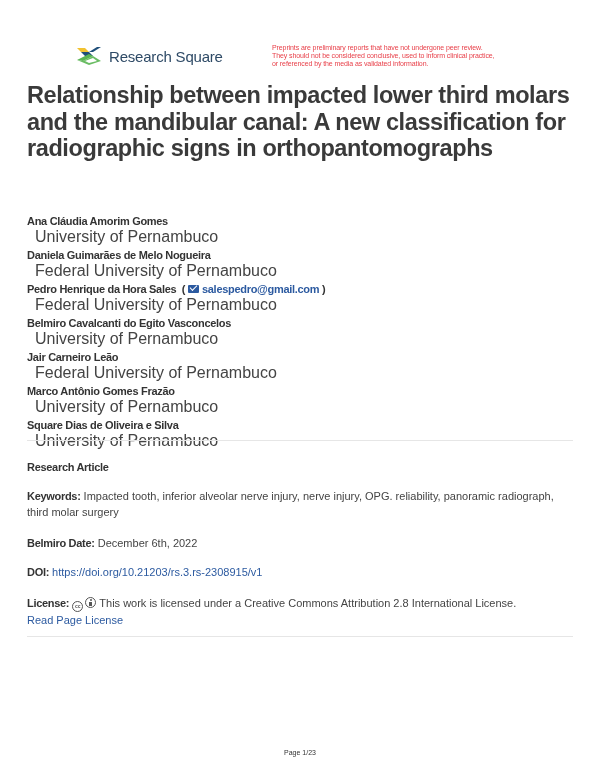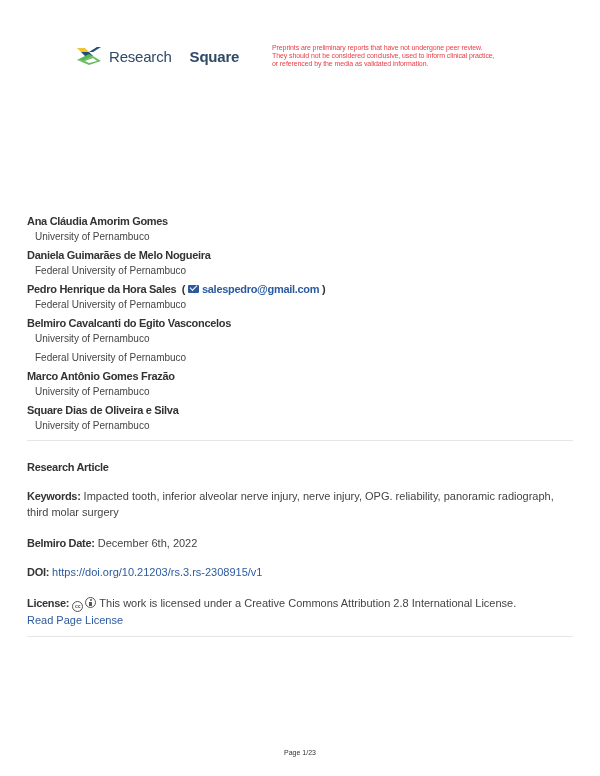--- a/index.html
+++ b/index.html
@@ -27,21 +27,21 @@
     }
     .logo svg { display: block; }
     .logo-text {
       margin-left: 7px;
       font-size: 15px;
       color: #2e4a66;
       letter-spacing: -0.2px;
       line-height: 1;
     }
     .logo-text .w1 { font-weight: normal; }
-    .logo-text .w2 { font-weight: bold; margin-left: 14px; }
+    .logo-text .w2 { font-weight: normal; }
 
     .disclaimer {
       position: absolute;
       left: 272px;
       top: 44px;
       width: 290px;
       font-size: 7px;
       line-height: 8px;
       color: #e8404a;
       letter-spacing: -0.1px;
@@ -74,21 +74,21 @@
     .author-name {
       font-size: 11px;
       line-height: 15px;
       font-weight: bold;
       color: #333333;
       letter-spacing: -0.3px;
       height: 15px;
       white-space: nowrap;
     }
     .author-aff {
-      font-size: 10px;
+      font-size: 16px;
       line-height: 15px;
       color: #444444;
       padding-left: 8px;
       height: 15px;
       margin-bottom: 4px;
       white-space: nowrap;
     }
     .email-link {
       color: #2c5aa0;
       text-decoration: none;
@@ -217,39 +217,41 @@
     </span>
     <span class="logo-text"><span class="w1">Research</span> <span class="w2">Square</span></span>
   </div>
 
   <div class="disclaimer">
     <div>Preprints are preliminary reports that have not undergone peer review.</div>
     <div>They should not be considered conclusive, used to inform clinical practice,</div>
     <div>or referenced by the media as validated information.</div>
   </div>
 
+  <h1 class="title">Relationship between impacted lower third molars and the mandibular canal: A new classification for radiographic signs in orthopantomographs</h1>
 
   <div class="authors">
     <div class="author">
       <div class="author-name">Ana Cláudia Amorim Gomes</div>
       <div class="author-aff">University of Pernambuco</div>
     </div>
     <div class="author">
       <div class="author-name">Daniela Guimarães de Melo Nogueira</div>
       <div class="author-aff">Federal University of Pernambuco</div>
     </div>
     <div class="author">
       <div class="author-name"><span>Pedro Henrique da Hora Sales</span>&nbsp; <span>(</span> <a class="email-link"><span class="mail-icon"></span><span>salespedro@gmail.com</span></a> <span>)</span></div>
       <div class="author-aff">Federal University of Pernambuco</div>
     </div>
     <div class="author">
       <div class="author-name">Belmiro Cavalcanti do Egito Vasconcelos</div>
       <div class="author-aff">University of Pernambuco</div>
     </div>
     <div class="author">
+      <div class="author-name">Jair Carneiro Leão</div>
       <div class="author-aff">Federal University of Pernambuco</div>
     </div>
     <div class="author">
       <div class="author-name">Marco Antônio Gomes Frazão</div>
       <div class="author-aff">University of Pernambuco</div>
     </div>
     <div class="author">
       <div class="author-name">Square Dias de Oliveira e Silva</div>
       <div class="author-aff">University of Pernambuco</div>
     </div>

